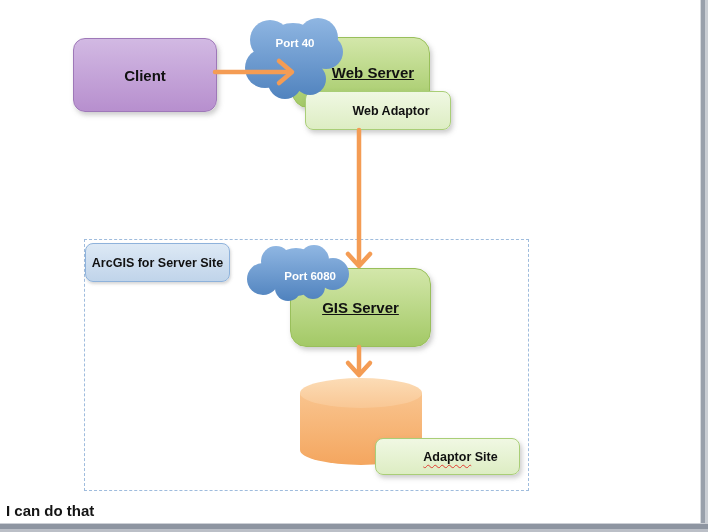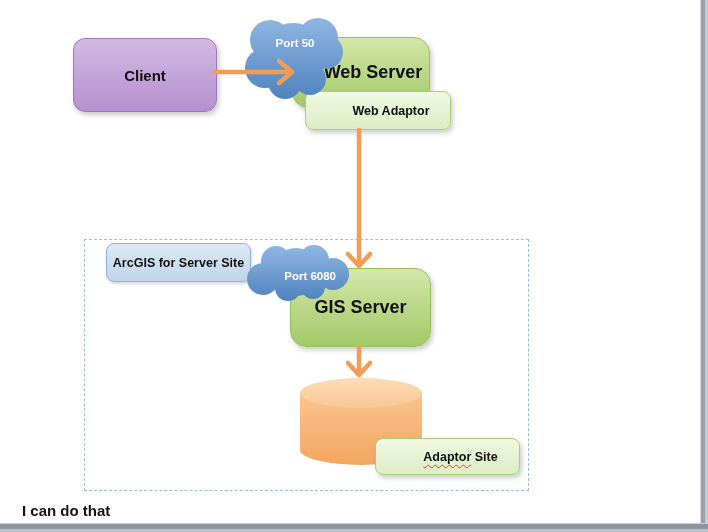--- a/index.html
+++ b/index.html
@@ -19,54 +19,53 @@
     color:#111;font-weight:bold;
     box-shadow:2px 3px 5px rgba(110,110,110,.35);
   }
   .client{
     left:73px;top:38px;width:142px;height:72px;border-radius:12px;
     background:linear-gradient(to bottom,#d2b9e3,#b78fce);
     border:1px solid #9e78b8;font-size:15px;z-index:2;
   }
   .server{
     background:linear-gradient(to bottom,#d3e7aa,#a3c966);
-    border:1px solid #99bf5b;font-size:18px;z-index:2;border-radius:16px;
+    border:1px solid #99bf5b;font-size:15px;z-index:2;border-radius:16px;text-decoration:underline;
   }
   .web-server{left:292px;top:37px;width:138px;height:71px;padding-left:24px;box-sizing:border-box;}
   .gis-server{left:290px;top:268px;width:139px;height:77px;}
   .subnode{
     background:linear-gradient(to bottom,#f0f8e3,#ddedc3);
     border:1px solid #a9ce77;font-size:12.5px;border-radius:8px;z-index:3;padding-left:26px;
   }
   .web-adaptor{left:305px;top:91px;width:118px;height:37px;}
   .config-store{left:375px;top:438px;width:117px;height:35px;}
   .wavy{text-decoration:underline wavy #e03a2f;text-decoration-thickness:1px;text-underline-offset:3px;}
   .site-label{
     left:85px;top:243px;width:143px;height:37px;
     background:linear-gradient(to bottom,#dde9f5,#c0d4ea);
     border:1.5px solid #8eb2db;font-size:12.5px;border-radius:8px;z-index:3;
     box-shadow:1px 2px 3px rgba(120,120,120,.3);
-    margin-left:21px;
   }
   
   .layer{left:0;top:0;width:708px;height:532px;pointer-events:none;}
   .layer.cyl{z-index:2;}
   .layer.clouds{z-index:4;}
   .layer.arrows{z-index:6;}
   .cloud-text{
     color:#ffffff;font-weight:bold;font-size:11.5px;z-index:5;text-align:center;
   }
   .port80-text{left:255px;top:37px;width:80px;}
   .port6080-text{left:256px;top:270px;width:80px;text-align:right;}
   .geo-text{
     left:300px;top:414px;width:122px;text-align:center;
     font-size:16px;color:#111;z-index:3;
   }
   
-  .caption{left:22px;top:502px;font-size:15px;font-weight:bold;color:#141414;z-index:7;}
+  .caption{left:6px;top:502px;font-size:15px;font-weight:bold;color:#141414;z-index:7;}
   .edge-right-light{left:700px;top:0;width:1px;height:528px;background:#d7dade;z-index:8;}
   .edge-right{left:701px;top:0;width:4px;height:528px;background:#99a0ab;z-index:8;}
   .edge-right-outer{left:705px;top:0;width:3px;height:532px;background:#c9cdd3;z-index:8;}
   .edge-bottom-light{left:0;top:523px;width:708px;height:1px;background:#cdd0d6;z-index:8;}
   .edge-bottom{left:0;top:524px;width:708px;height:5px;background:#8e95a1;z-index:8;}
   .edge-bottom-outer{left:0;top:529px;width:708px;height:3px;background:#bbbfc7;z-index:8;}
 </style>
 </head>
 <body>
 
@@ -136,21 +135,21 @@
     <g fill="url(#cloud2)">
       <circle cx="296" cy="272" r="24"></circle>
       <circle cx="263" cy="279" r="16"></circle>
       <circle cx="276" cy="261" r="15"></circle>
       <circle cx="314" cy="260" r="15"></circle>
       <circle cx="333" cy="274" r="16"></circle>
       <circle cx="288" cy="288" r="13"></circle>
       <circle cx="313" cy="287" r="12"></circle>
     </g>
   </svg>
-  <div class="abs cloud-text port80-text">Port 50</div>
+  <div class="abs cloud-text port80-text">Port 40</div>
   <div class="abs cloud-text port6080-text">Port 6080</div>
 
   <svg class="abs layer arrows">
     <g stroke="#f49c54" stroke-width="4.5" fill="none" stroke-linecap="round" stroke-linejoin="round">
       <path d="M215,72 H288"></path>
       <path d="M279,61 L292,72 L279,83"></path>
       <path d="M359,130 V262"></path>
       <path d="M348,254 L359,266 L370,254"></path>
       <path d="M359,347 V371"></path>
       <path d="M348,363 L359,375 L370,363"></path>

